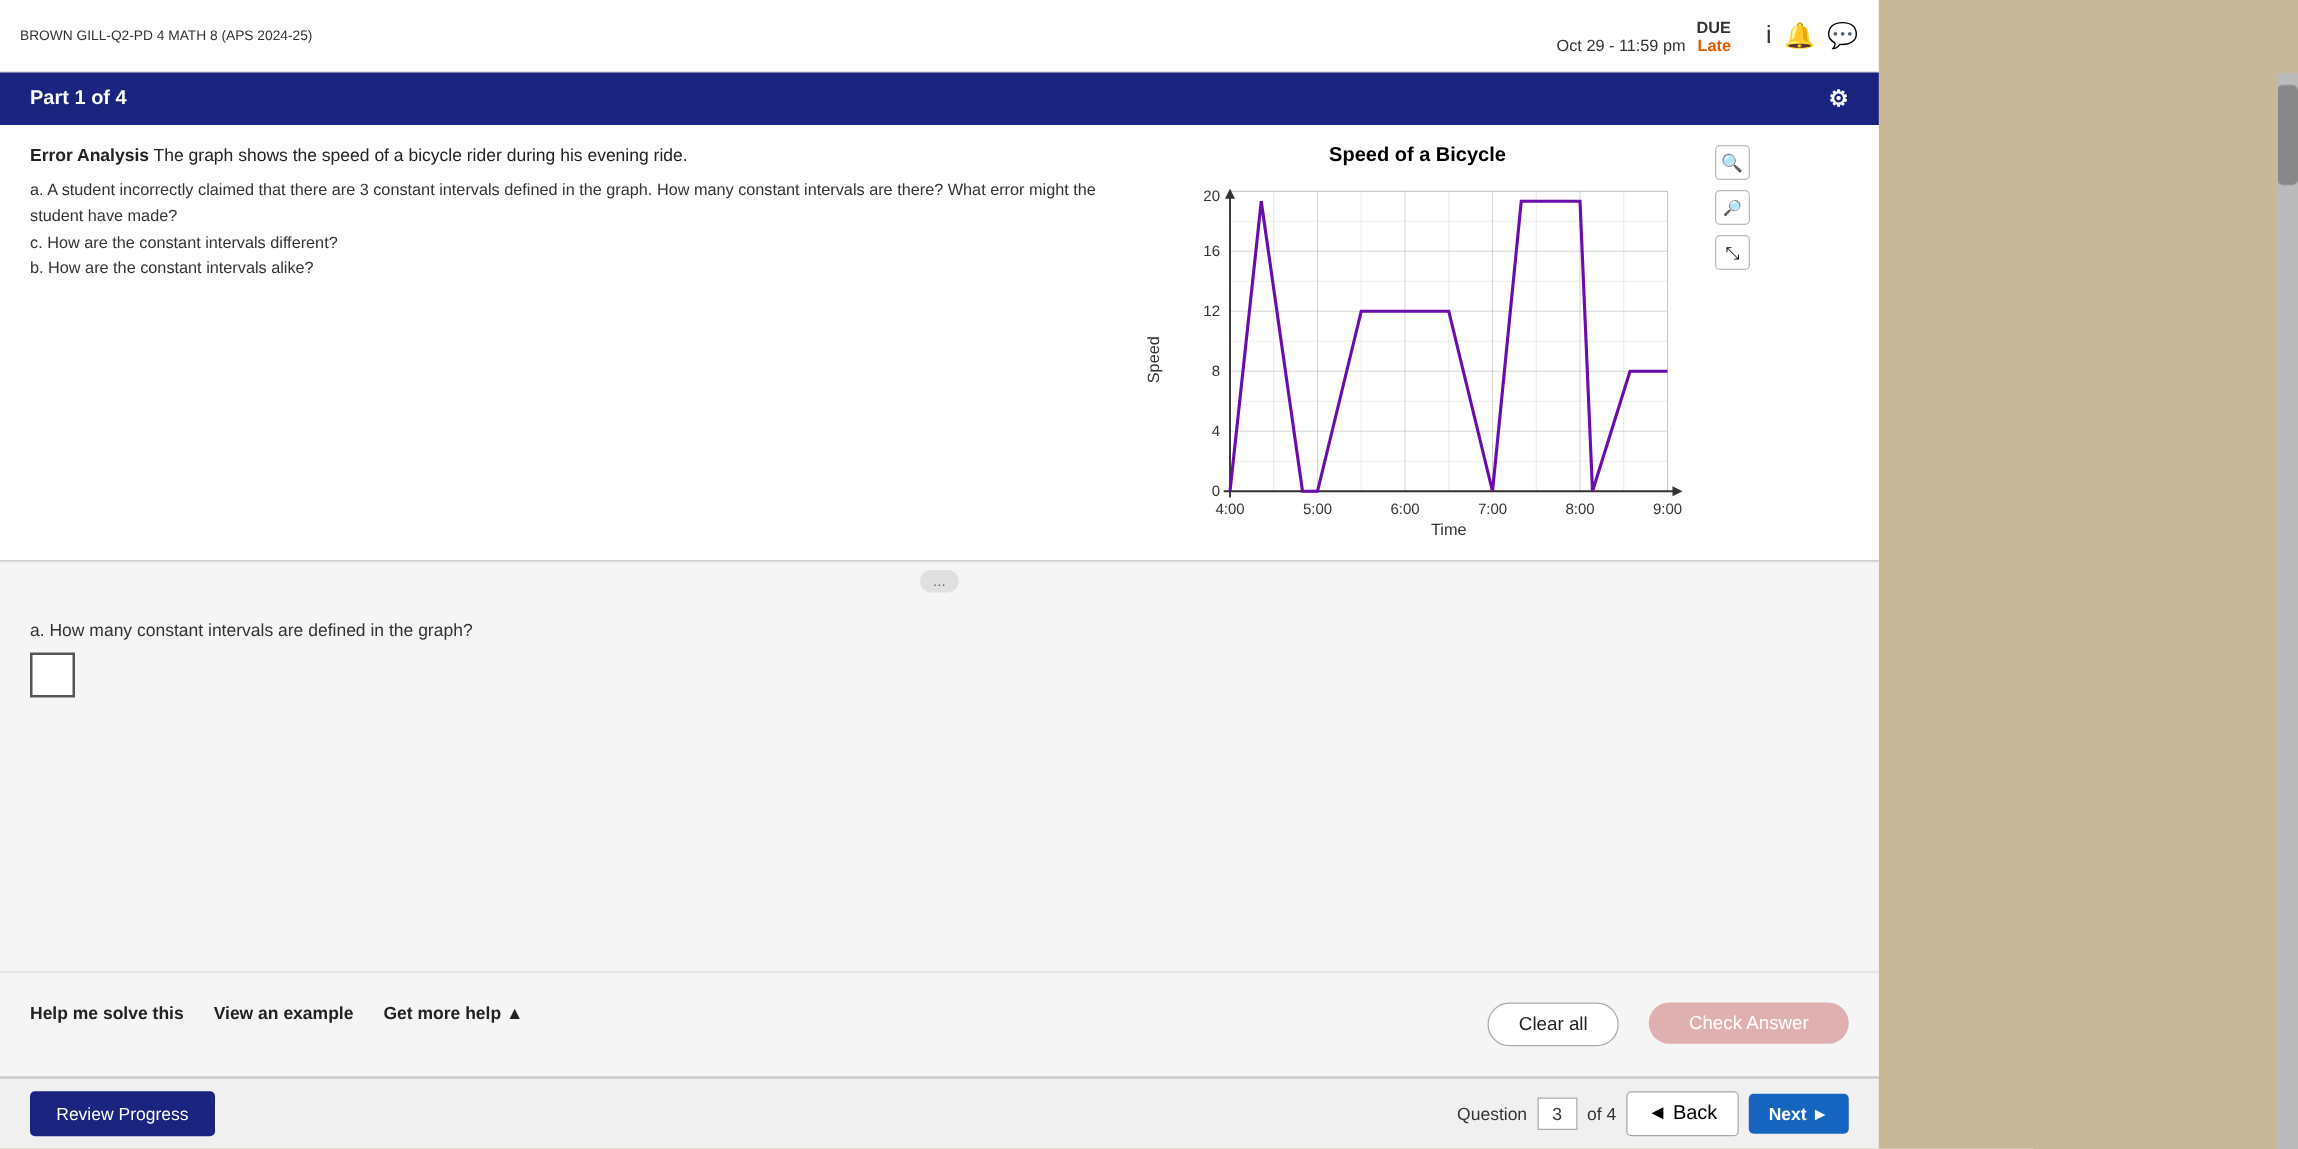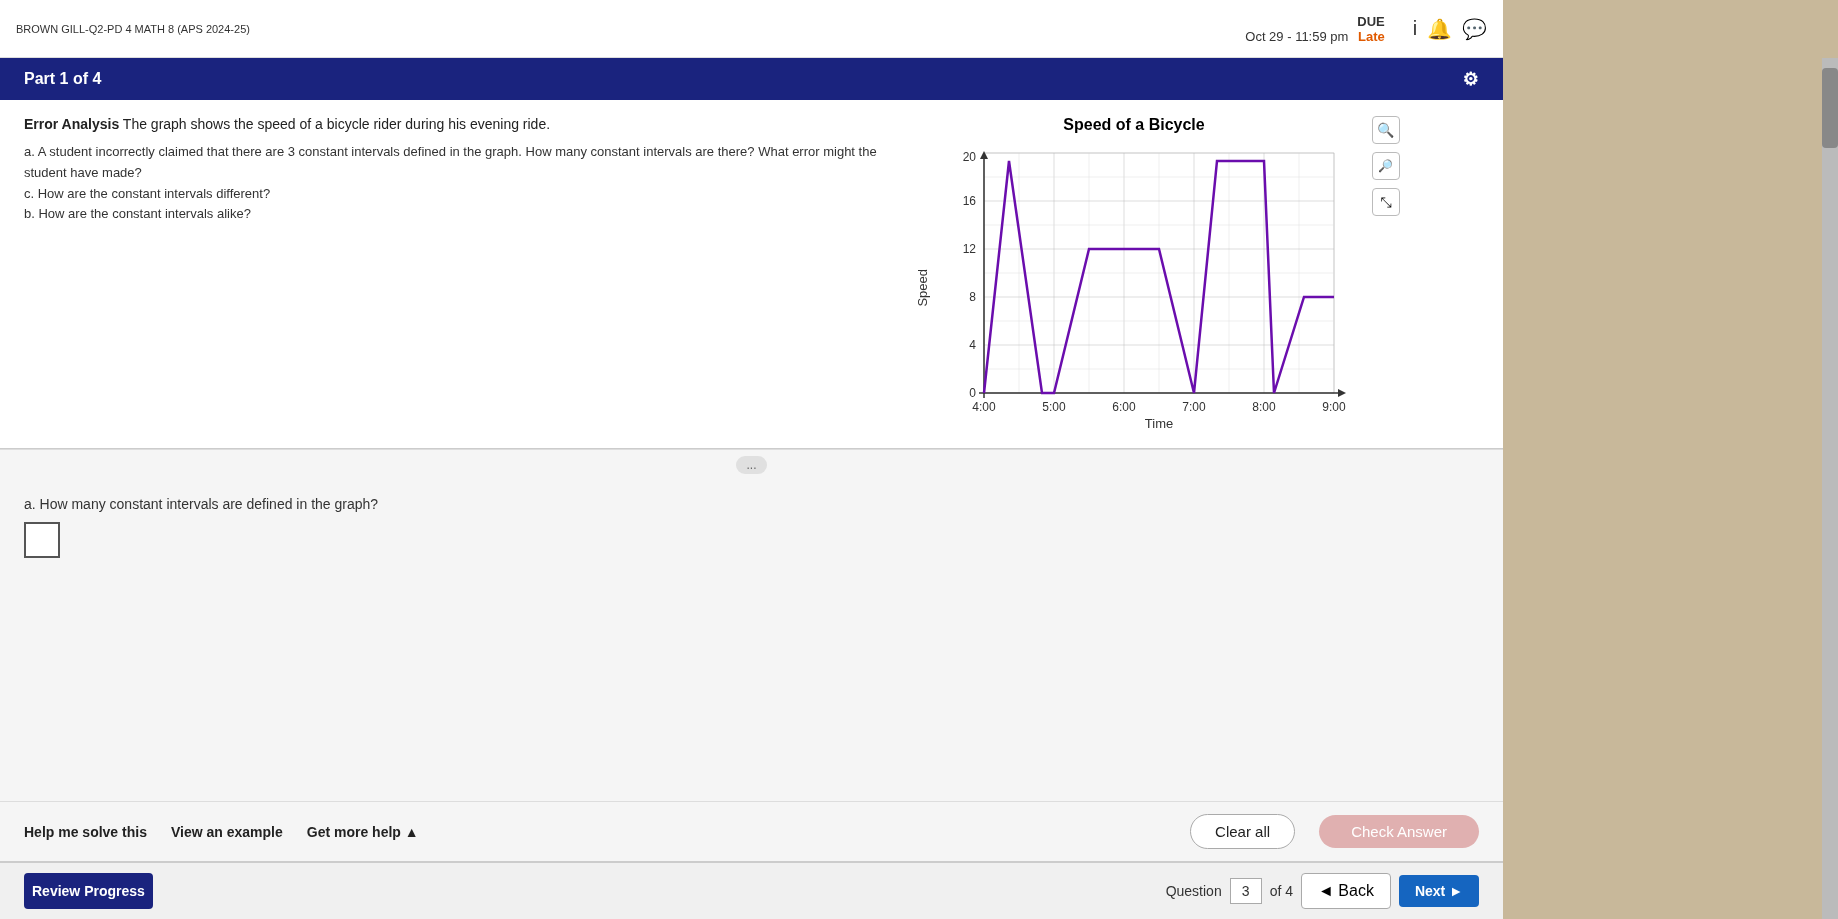--- a/index.html
+++ b/index.html
@@ -181,23 +181,23 @@
       width: 36px;
       height: 36px;
       border: 2px solid #555;
       background: #fff;
       cursor: text;
     }
 
     
     .bottom-toolbar {
       background: #f5f5f5;
-      padding: 12px 24px;
-      display: flex;
-      align-items: center;
+      padding: 24px 24px;
+      display: flex;
+      align-items: flex-start;
       gap: 24px;
       border-top: 1px solid #ddd;
     }
     .help-link {
       font-size: 14px;
       font-weight: bold;
       color: #222;
       cursor: pointer;
       text-decoration: none;
     }
@@ -235,24 +235,24 @@
       display: flex;
       align-items: center;
       justify-content: space-between;
       border-top: 2px solid #ccc;
     }
     .review-progress-btn {
       background: #1a237e;
       color: #fff;
       border: none;
       border-radius: 4px;
-      padding: 10px 8px;
-      font-size: 14px;
-      cursor: pointer;
-      font-weight: bold;
+      padding: 10px 21px;
+      font-size: 14px;
+      cursor: pointer;
+      font-weight: normal;
     }
     .question-nav {
       display: flex;
       align-items: center;
       gap: 8px;
       font-size: 14px;
       color: #333;
     }
     .question-number-box {
       border: 1px solid #aaa;

